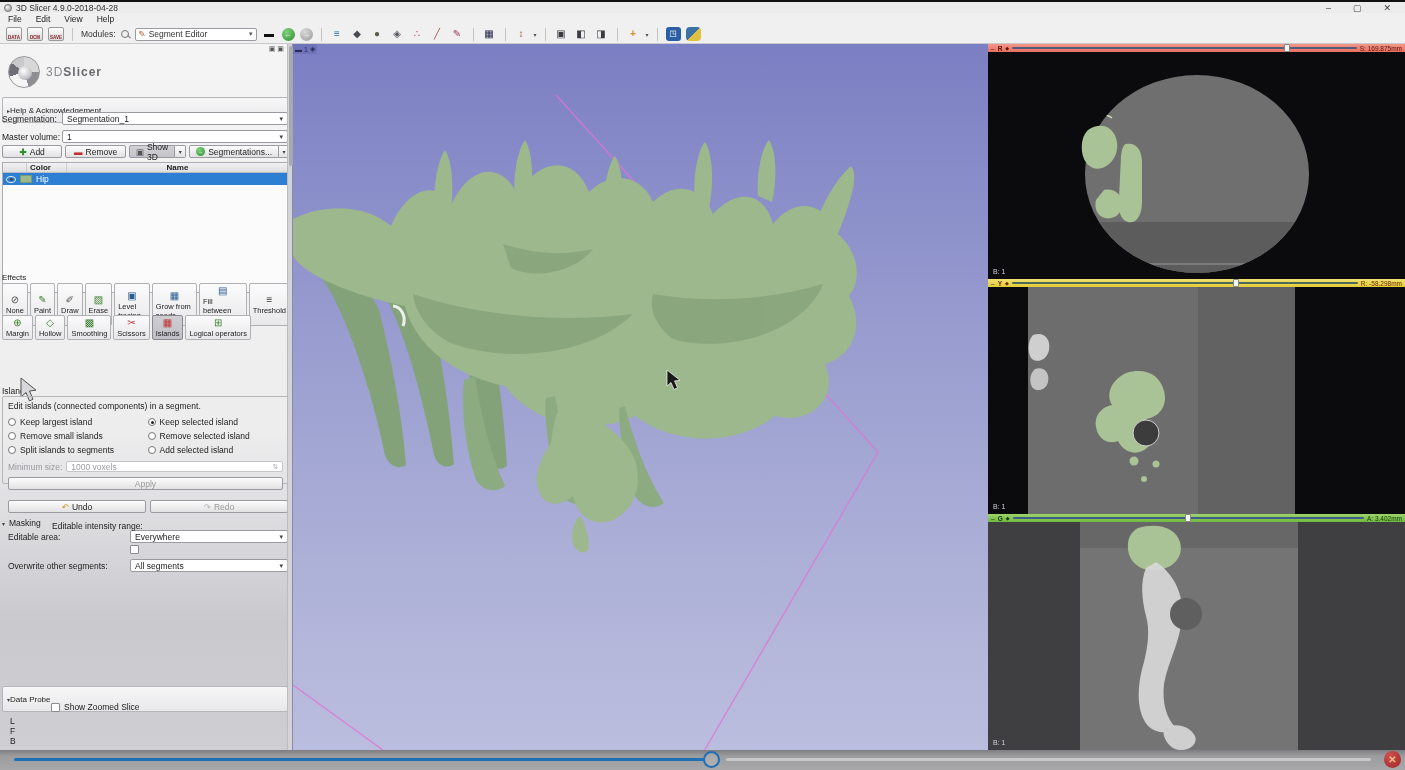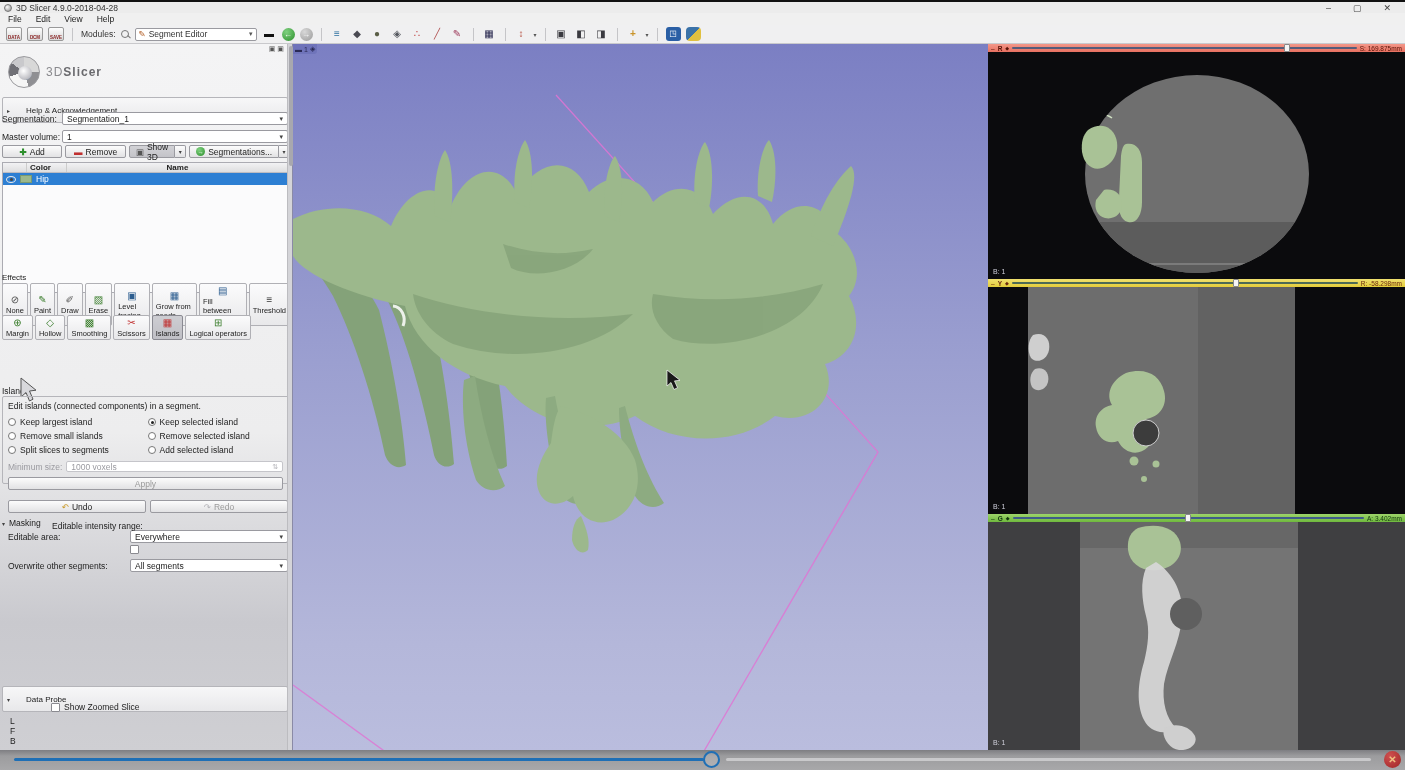--- a/index.html
+++ b/index.html
@@ -24,21 +24,21 @@
 
   
   #left-panel { position:absolute; left:0; top:44px; width:293px; height:706px; background:linear-gradient(#f4f4f5 0%, #ededee 55%, #c9c9ce 82%, #cfcfd3 100%); border-right:1px solid #8a8aa6; font-size:8.5px; color:#222; }
   .lp { position:absolute; }
   .combo { height:13px; background:#fff; border:1px solid #9a9aa0; border-radius:2px; display:flex; align-items:center; padding:0 4px; font-size:8.5px; }
   .combo .arrow { margin-left:auto; font-size:7px; color:#444; }
   .pbtn { height:13px; border:1px solid #9a9aa0; border-radius:2px; background:linear-gradient(#fcfcfc,#e2e2e4); display:flex; align-items:center; justify-content:center; gap:3px; font-size:8.5px; padding:0 6px; }
   .pbtn.pressed { background:linear-gradient(#d2d2d6,#c3c3c8); }
   .pbtn.disabled { color:#9a9a9a; }
   .drop-part { width:11px; height:13px; border:1px solid #9a9aa0; border-left:none; border-radius:0 2px 2px 0; background:linear-gradient(#fcfcfc,#e2e2e4); display:flex; align-items:center; justify-content:center; font-size:6px; color:#444; }
-  .section-bar { height:11px; border:1px solid #b5b5ba; border-radius:2px; background:linear-gradient(#f7f7f8,#e8e8ea); display:flex; align-items:center; padding:12px 4px; gap:16px; font-size:8px; color:#222; }
+  .section-bar { height:11px; border:1px solid #b5b5ba; border-radius:2px; background:linear-gradient(#f7f7f8,#e8e8ea); display:flex; align-items:center; padding:12px 4px; gap:0; font-size:8px; color:#222; }
   .tri { font-size:6px; color:#444; }
   .checkbox { width:9px; height:9px; border:1px solid #8a8a90; background:#fff; border-radius:1px; display:inline-block; }
   .radio { width:8px; height:8px; border:1px solid #777; border-radius:50%; background:#fff; display:inline-block; position:relative; flex:none; }
   .radio.checked::after { content:""; position:absolute; left:2px; top:2px; width:3px; height:3px; border-radius:50%; background:#222; }
   .effect-btn { border:1px solid #b0b0b5; border-radius:2px; background:linear-gradient(#fbfbfc,#e8e8ea); display:flex; flex-direction:column; align-items:center; justify-content:center; padding:2px 3px 1px; gap:1px; font-size:7.5px; color:#222; }
   .effect-btn .eicon { font-size:10px; line-height:10px; }
   .effect-btn.selected { background:linear-gradient(#cdcdd2,#bfbfc5); border-color:#8a8a92; }
   #logo-circle { width:32px; height:32px; border-radius:50%; background:conic-gradient(#d8d8d8 0 25%, #8f8f93 25% 45%, #f5f5f5 45% 70%, #6f6f75 70% 85%, #c9c9cc 85%); border:1px solid #9a9a9e; position:relative; }
   #logo-circle::after { content:""; position:absolute; left:9px; top:9px; width:14px; height:14px; border-radius:50%; background:radial-gradient(circle at 40% 35%, #fff, #bcbcc2 70%, #2a6fb0); }
   .eye { width:10px; height:7px; border:1px solid #444; border-radius:50%; position:relative; display:inline-block; }
@@ -280,21 +280,21 @@
       <div style="display:flex; align-items:center; gap:4px;">
           <span class="radio"></span>
           <span>Remove small islands</span>
         </div>
       <div style="display:flex; align-items:center; gap:4px;">
           <span class="radio"></span>
           <span>Remove selected island</span>
         </div>
       <div style="display:flex; align-items:center; gap:4px;">
           <span class="radio"></span>
-          <span>Split slices to segments</span>
+          <span>Split islands to segments</span>
         </div>
       <div style="display:flex; align-items:center; gap:4px;">
           <span class="radio"></span>
           <span>Add selected island</span>
         </div>
     </div>
     <div style="display:flex; align-items:center; gap:4px; margin-top:6px; color:#9a9aa0;">
       <span>Minimum size:</span>
       <div class="combo" style="flex:1; height:11px; color:#9a9aa0; border-color:#c5c5ca;">
         <span>1000 voxels</span>

